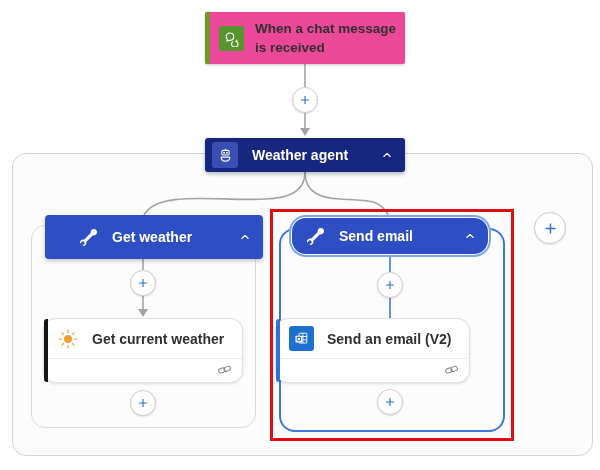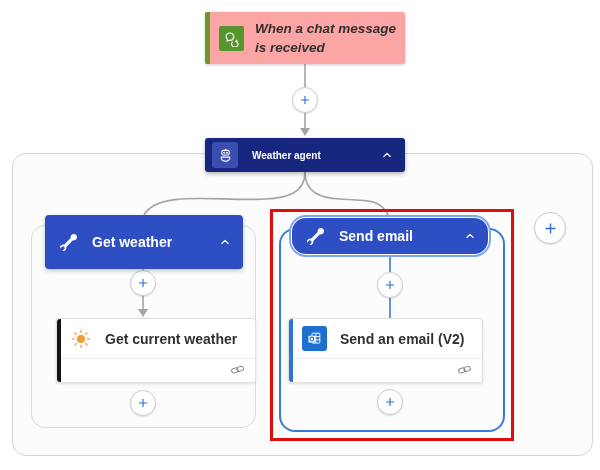--- a/index.html
+++ b/index.html
@@ -39,23 +39,23 @@
     box-shadow:0 1px 2px rgba(0,0,0,.12);
     display:flex;align-items:center;justify-content:center;
     z-index:3;cursor:pointer;box-sizing:border-box;
   }
   .plus.big{width:32px;height:32px;}
   .plus svg{display:block;}
 
   
   .trigger-card{
     left:205px;top:12px;width:200px;height:52px;
-    background:#fca5a5;border-radius:2px;
+    background:#ec4899;border-radius:2px;
     box-shadow:0 1px 3px rgba(0,0,0,.22);
-    display:flex;align-items:center;z-index:4;cursor:pointer;font-style:italic;
+    display:flex;align-items:center;z-index:4;cursor:pointer;
   }
   .trigger-accent{
     position:absolute;left:0;top:0;bottom:0;width:5px;
     background:#6e9726;border-radius:2px 0 0 2px;
   }
   .trigger-icon{
     width:25px;height:25px;border-radius:2px;background:#55952c;
     margin-left:14px;flex:0 0 auto;
     display:flex;align-items:center;justify-content:center;
   }
@@ -68,42 +68,42 @@
   .agent-bar{
     left:205px;top:138px;width:200px;height:34px;
     background:#17267e;border-radius:3px;
     box-shadow:0 2px 4px rgba(0,0,0,.28);
     display:flex;align-items:center;z-index:4;cursor:pointer;
   }
   .agent-chip{
     width:26px;height:26px;border-radius:3px;background:#3a4db1;
     margin-left:7px;display:flex;align-items:center;justify-content:center;
   }
-  .agent-title{margin-left:14px;font-size:10px;font-weight:bold;color:#fff;}
+  .agent-title{margin-left:14px;font-size:14px;font-weight:bold;color:#fff;}
   .bar-chevron{margin-left:auto;margin-right:11px;display:flex;cursor:pointer;}
 
   
   .tool-header{
     background:#2e4fc3;border-radius:4px;
     box-shadow:0 2px 4px rgba(0,0,0,.22);
     display:flex;align-items:center;z-index:4;cursor:pointer;
   }
-  .tool-header.left{left:45px;top:215px;width:198px;height:54px;}
+  .tool-header.left{left:45px;top:215px;width:198px;height:44px;padding-left:20px;}
   .tool-header.right{
     left:292px;top:218px;width:196px;height:36px;border-radius:14px;
     box-shadow:0 0 0 1px #ffffff,0 0 0 3px #7aa8ef;
   }
   .tool-wrench{margin-left:15px;display:flex;}
   .tool-title{margin-left:15px;font-size:14px;font-weight:bold;color:#fff;}
 
   
   .action-card{
-    background:#fff;border:1px solid #e3e1df;border-radius:3px;
+    background:#fff;border:1px solid #e3e1df;border-radius:13px;
     box-shadow:0 1px 3px rgba(0,0,0,.13);
-    z-index:4;cursor:pointer;box-sizing:border-box;margin-left:13px;
+    z-index:4;cursor:pointer;box-sizing:border-box;
   }
   .action-card.left{left:43px;top:318px;width:200px;height:65px;}
   .action-card.right{left:275px;top:318px;width:195px;height:65px;}
   .card-accent{position:absolute;left:0;top:0;bottom:0;width:4px;border-radius:3px 0 0 3px;}
   .card-accent.black{background:#141414;}
   .card-accent.blue{background:#2b74d9;}
   .card-titlerow{height:39px;display:flex;align-items:center;}
   .card-icon{margin-left:13px;flex:0 0 auto;display:flex;align-items:center;justify-content:center;}
   .outlook-chip{width:25px;height:25px;border-radius:3px;background:#1e70d0;}
   .card-title{margin-left:13px;font-size:14px;font-weight:bold;color:#31302e;white-space:nowrap;}

